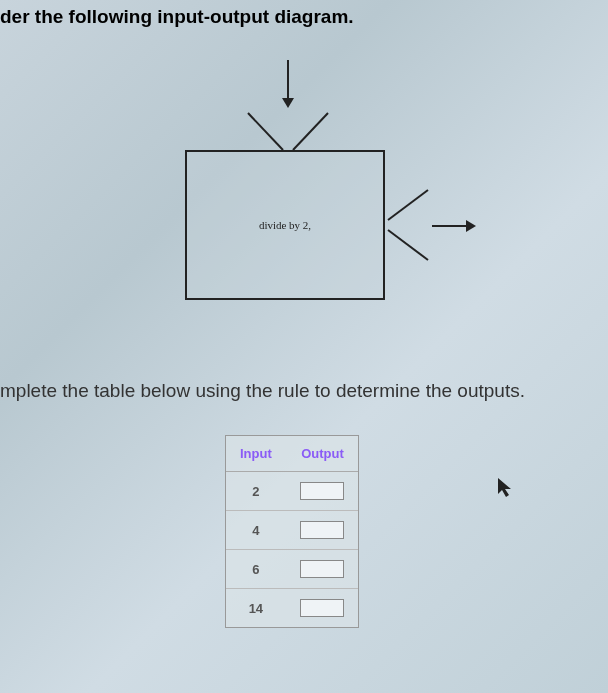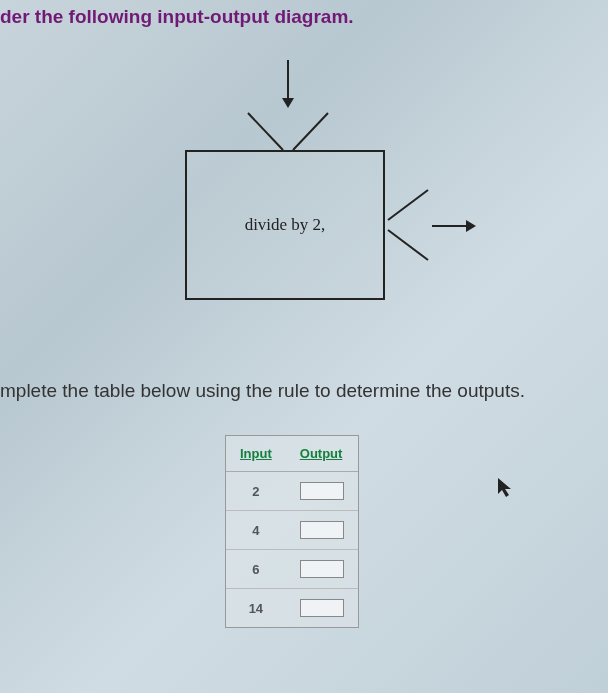--- a/index.html
+++ b/index.html
@@ -15,21 +15,21 @@
       color: #2a2a2a;
       overflow: hidden;
       position: relative;
     }
     .instruction-1 {
       position: absolute;
       top: 6px;
       left: 0px;
       font-size: 19px;
       font-weight: bold;
-      color: #701a75;
+      color: #000000;
     }
     .diagram-container {
       position: absolute;
       top: 60px;
       left: 170px;
       width: 300px;
       height: 270px;
     }
     .input-arrow-vertical {
       position: absolute;
@@ -49,21 +49,21 @@
       height: 150px;
       border: 2px solid #222;
       background: rgba(200, 212, 220, 0.3);
       display: flex;
       flex-direction: column;
       justify-content: center;
       align-items: center;
     }
     .machine-text {
       font-family: Georgia, serif;
-      font-size: 17px;
+      font-size: 11px;
       color: #222;
       text-align: center;
       line-height: 1.5;
     }
     .funnel-right {
       position: absolute;
       top: 128px;
       left: 216px;
     }
     .output-arrow-horizontal {
@@ -86,24 +86,23 @@
       border: 1px solid #999;
       background: rgba(220, 228, 232, 0.6);
     }
     .io-table {
       border-collapse: collapse;
     }
     .io-table th {
       padding: 10px 14px;
       font-size: 13px;
       font-weight: bold;
-      color: #15803d;
+      color: #8b5cf6;
       border-bottom: 1px solid #aaa;
-      text-align: left;
-      text-decoration: underline;
+      text-align: right;
     }
     .io-table td {
       padding: 10px 14px;
       font-size: 13px;
       font-weight: bold;
       color: #555;
       border-bottom: 1px solid #bbb;
       text-align: center;
       vertical-align: middle;
     }

